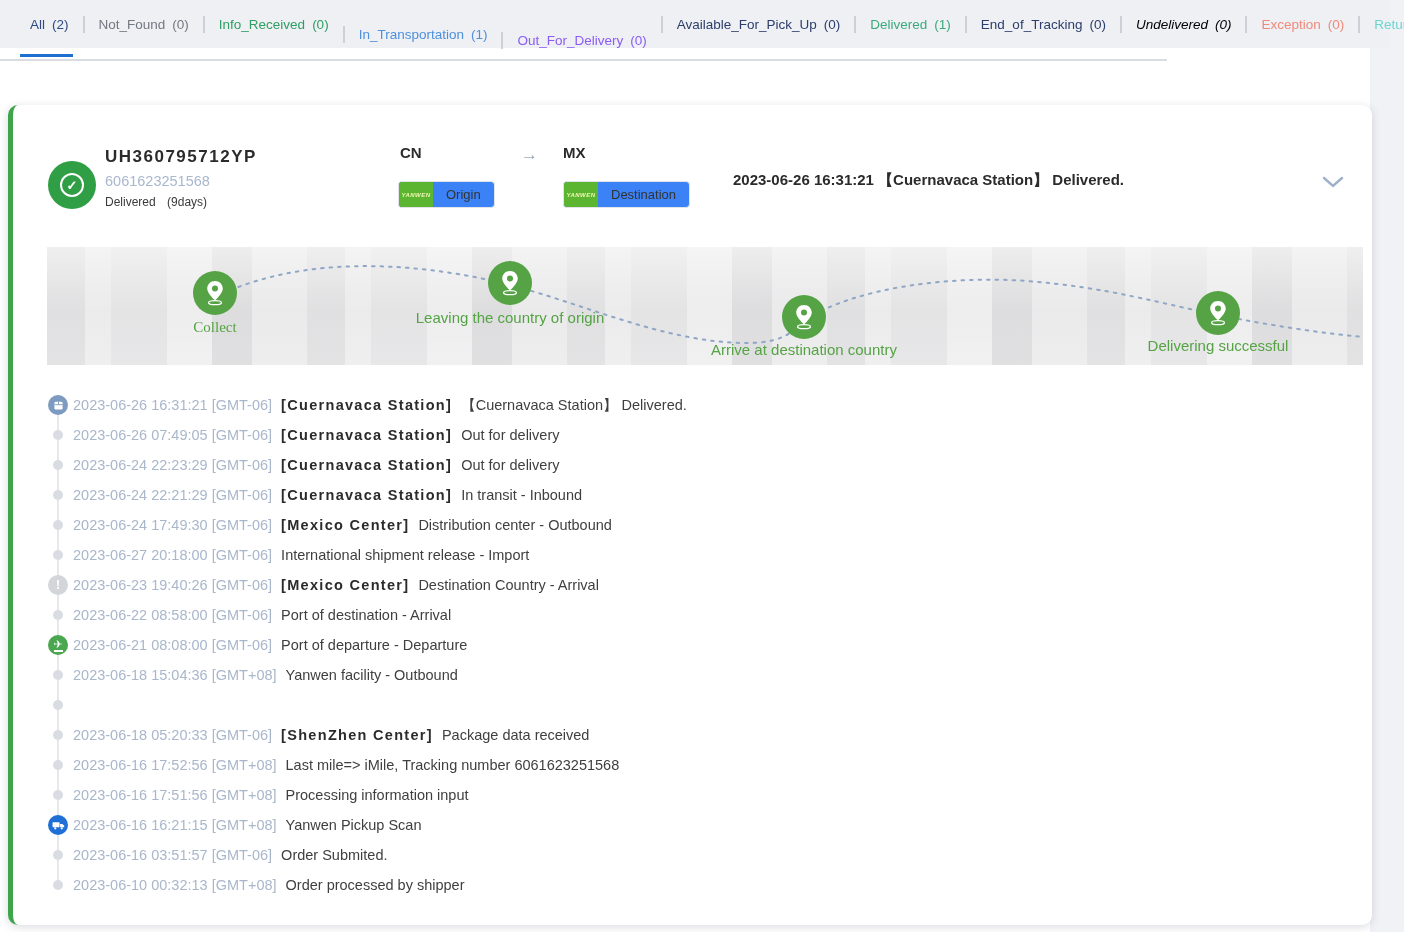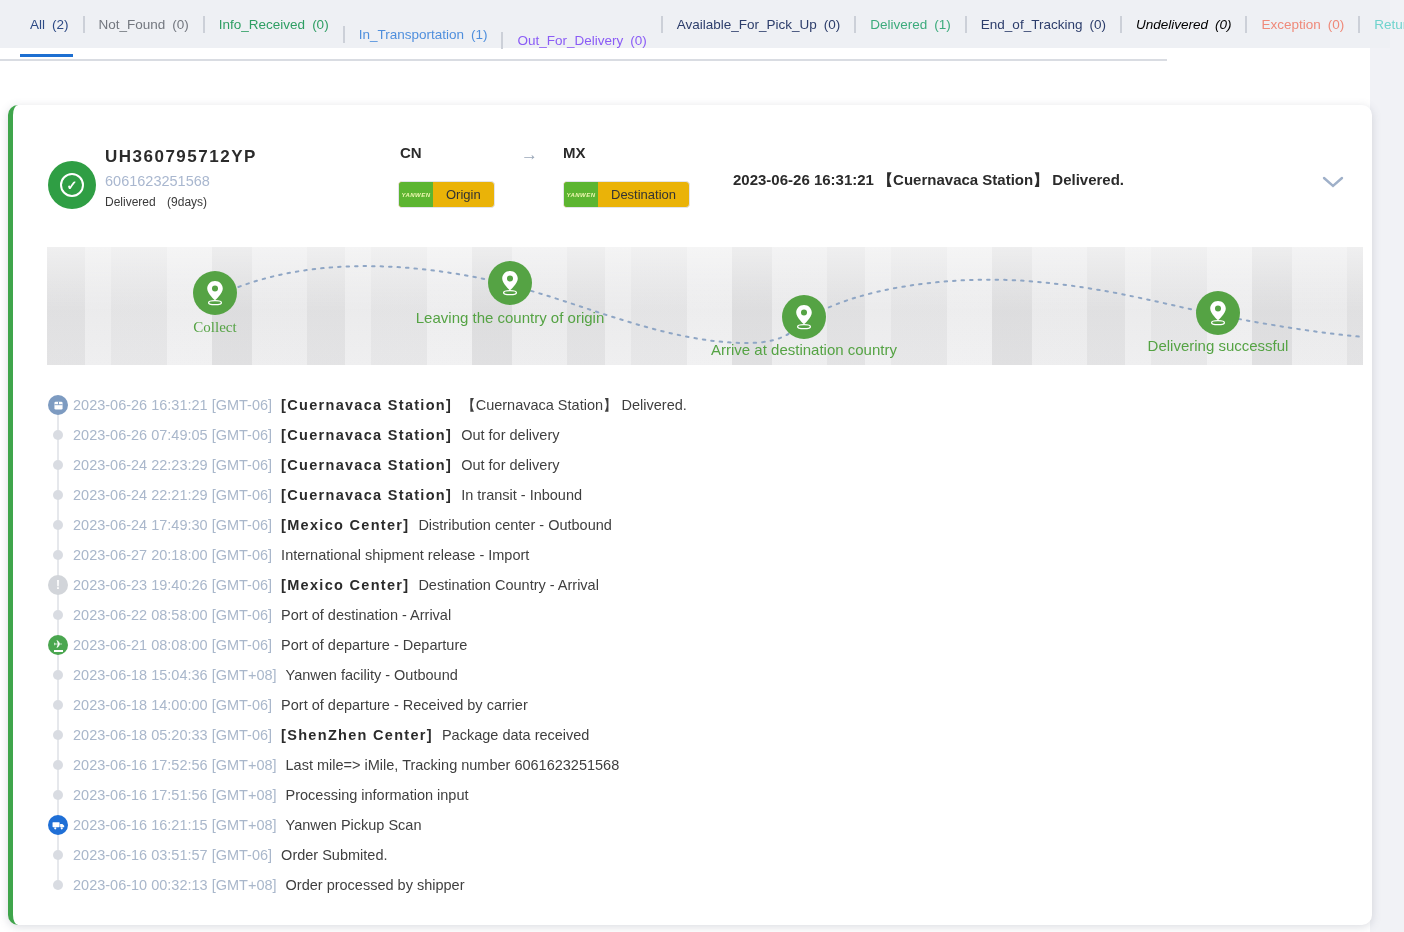--- a/index.html
+++ b/index.html
@@ -36,21 +36,21 @@
     color:#2b2b2b; letter-spacing:1.5px; }
   .sub-no { position:absolute; left:92px; top:68px; font-size:14.5px; color:#a9b7cf; }
   .status-line { position:absolute; left:92px; top:90px; font-size:12px; color:#3a3a3a; }
   .status-line .dur { margin-left:8px; }
 
   .cc { position:absolute; top:39px; font-size:15px; font-weight:bold; color:#2b2b2b; }
   .cc.cn { left:387px; } .cc.mx { left:550px; }
   .route-arrow { position:absolute; left:508px; top:40px; color:#9aa7b8; font-size:17px; }
 
   .carrier-badge { position:absolute; top:76px; height:27px; display:flex;
-    border-radius:4px; overflow:hidden; border:1px solid #e3e4ea; background:#eab308; }
+    border-radius:4px; overflow:hidden; border:1px solid #e3e4ea; background:#3b82f6; }
   .carrier-badge.origin { left:385px; } .carrier-badge.dest { left:550px; }
   .cb-logo { width:34px; background:#5cb531; color:#eef7b0; font-size:6px;
     font-style:italic; font-weight:bold; display:flex; align-items:center;
     justify-content:center; letter-spacing:.5px; }
   .cb-label { padding:0 13px; display:flex; align-items:center; font-size:13px; color:#333; }
 
   .latest-event { position:absolute; left:720px; top:66px; font-size:15px;
     font-weight:bold; color:#2b2b2b; }
   .collapse-btn { position:absolute; left:1306px; top:66px; width:28px; height:22px;
     display:flex; align-items:center; justify-content:center; cursor:pointer; }
@@ -319,23 +319,20 @@
           <span class="ic-dot"></span>
         </span>
     <span class="tl-text">
       <span class="tl-time">2023-06-18 15:04:36 [GMT+08]</span><span class="tl-desc">Yanwen facility - Outbound</span>
     </span>
   </li>
       <li class="tl-row">
     <span class="tl-icon">
           <span class="ic-dot"></span>
         </span>
-    <span class="tl-text">
-      <span class="tl-time">2023-06-18 14:00:00 [GMT-06]</span><span class="tl-desc">Port of departure - Received by carrier</span>
-    </span>
   </li>
       <li class="tl-row">
     <span class="tl-icon">
           <span class="ic-dot"></span>
         </span>
     <span class="tl-text">
       <span class="tl-time">2023-06-18 05:20:33 [GMT-06]</span><span class="tl-loc">[ShenZhen Center]</span><span class="tl-desc">Package data received</span>
     </span>
   </li>
       <li class="tl-row">

